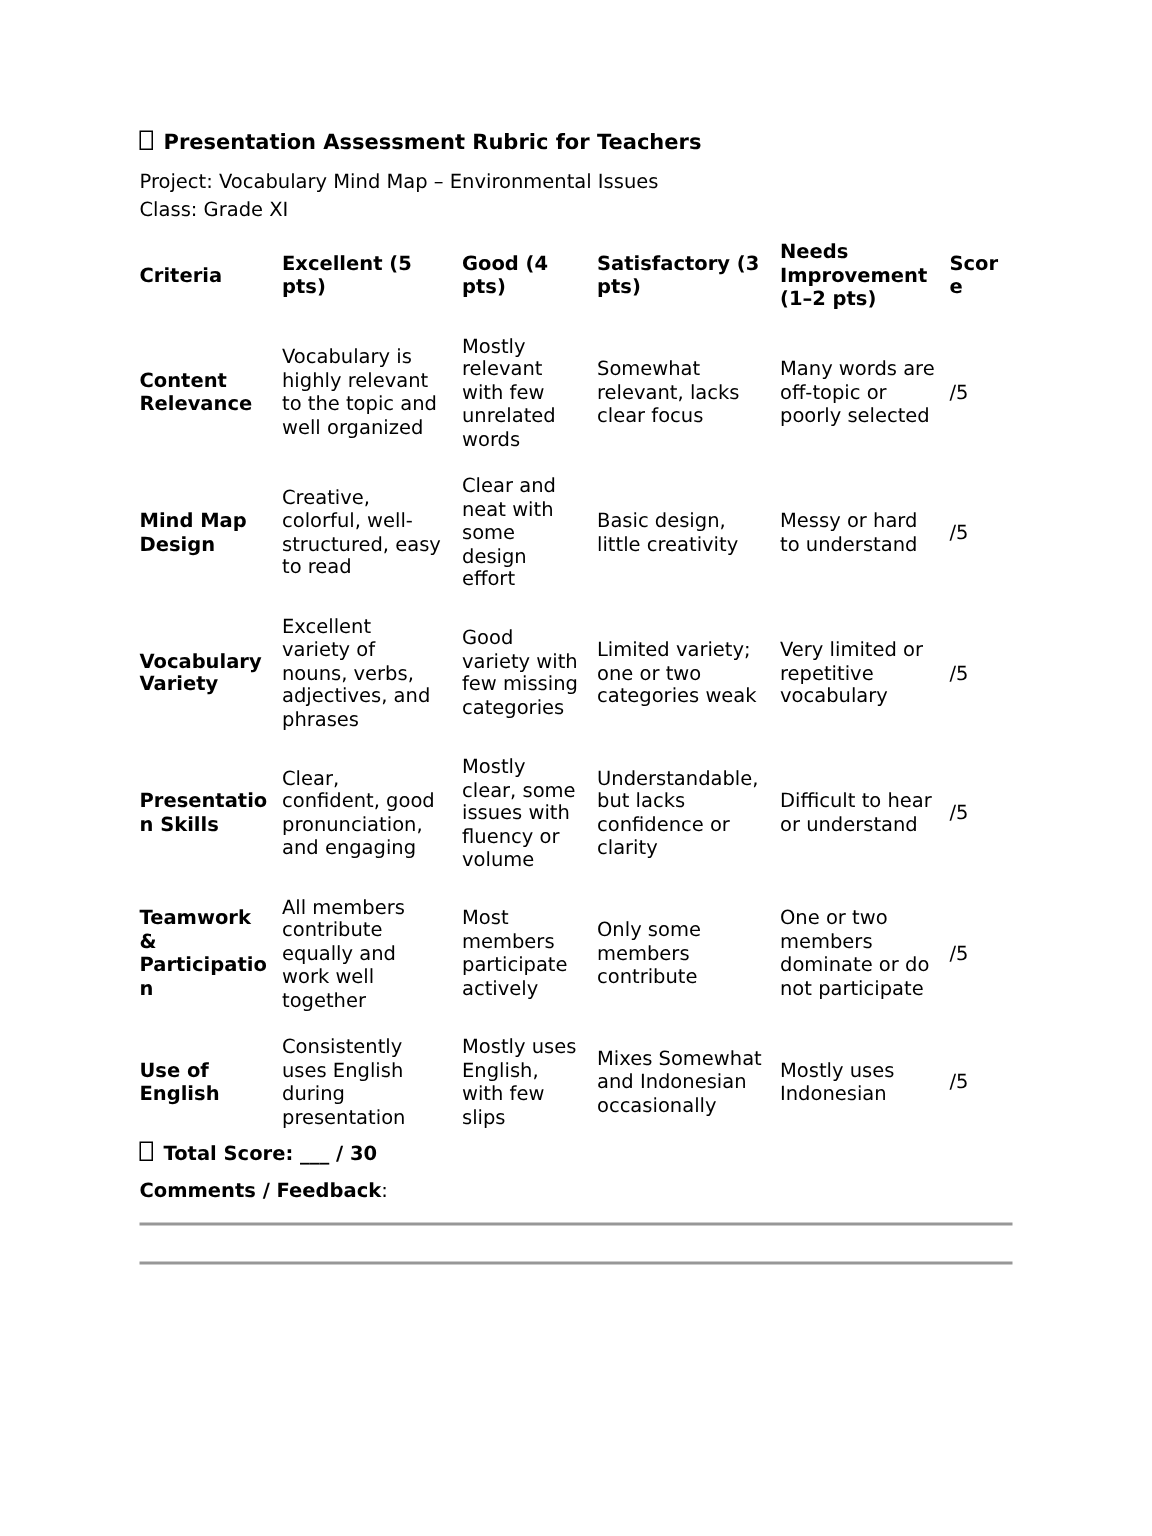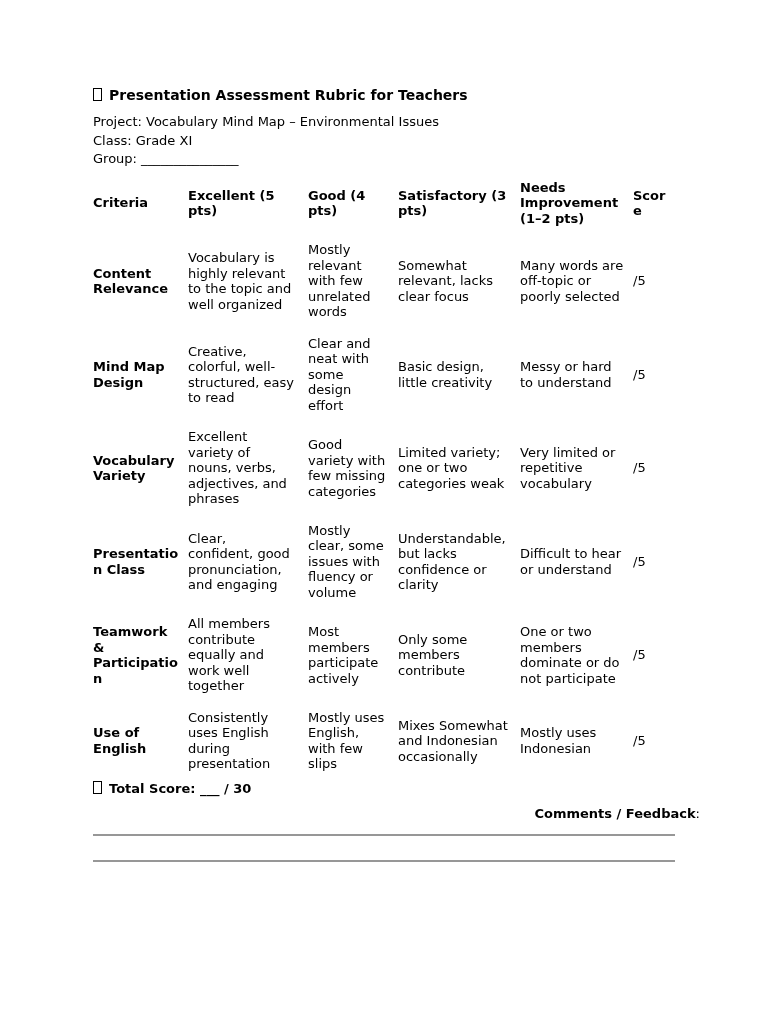--- a/index.html
+++ b/index.html
@@ -38,44 +38,41 @@
   .rubric th { font-weight:bold; }
   td.c-criteria { font-weight:bold; }
   .c-criteria     { padding-right:9px;  }  
   .c-excellent    { padding-right:13px; }  
   .c-good         { padding-right:10px; }  
   .c-satisfactory { padding-right:8px;  }  
   .c-needs        { padding-right:9px;  }  
   .c-score        { padding-right:6px;  }  
 
   .total-line { font-weight:bold; line-height:17px; }
-  .comments-line { margin-top:8px; font-weight:bold; line-height:17px;text-align:right; }
+  .comments-line { margin-top:8px; font-weight:bold; line-height:17px; }
   .comments-line .colon { font-weight:normal; }
 
   .rule { border:none; border-top:2px solid #979797; width:582px; }
   .rule-1 { margin-top:12px; }
   .rule-2 { margin-top:24px; }
 </style>
 </head>
 <body>
 
 <div class="page">
 
   <h1 class="doc-title">
     <span class="tofu"></span><span>Presentation Assessment Rubric for Teachers</span>
   </h1>
 
   <p class="meta">
     <span class="lbl">Project</span><span>: </span><span>Vocabulary Mind Map – Environmental Issues</span>
   </p>
   <p class="meta">
     <span class="lbl">Class</span><span>: </span><span>Grade XI</span>
-  </p>
-  <p class="meta">
-    <span class="lbl">Group:</span><span> </span><span>_______________</span>
   </p>
 
   <table class="rubric">
     <colgroup>
       <col style="width:95px">
         <col style="width:120px">
         <col style="width:90px">
       <col style="width:122px">
         <col style="width:113px">
         <col style="width:42px">
@@ -109,21 +106,21 @@
       </tr>
       <tr>
         <td class="c-criteria">Vocabulary Variety</td>
         <td class="c-excellent">Excellent variety of nouns, verbs, adjectives, and phrases</td>
         <td class="c-good">Good variety with few missing categories</td>
         <td class="c-satisfactory">Limited variety; one or two categories weak</td>
         <td class="c-needs">Very limited or repetitive vocabulary</td>
         <td class="c-score">/5</td>
       </tr>
       <tr>
-        <td class="c-criteria">Presentation Class</td>
+        <td class="c-criteria">Presentation Skills</td>
         <td class="c-excellent">Clear, confident, good pronunciation, and engaging</td>
         <td class="c-good">Mostly clear, some issues with fluency or volume</td>
         <td class="c-satisfactory">Understandable, but lacks confidence or clarity</td>
         <td class="c-needs">Difficult to hear or understand</td>
         <td class="c-score">/5</td>
       </tr>
       <tr>
         <td class="c-criteria">Teamwork &amp; Participation</td>
         <td class="c-excellent">All members contribute equally and work well together</td>
         <td class="c-good">Most members participate actively</td>

